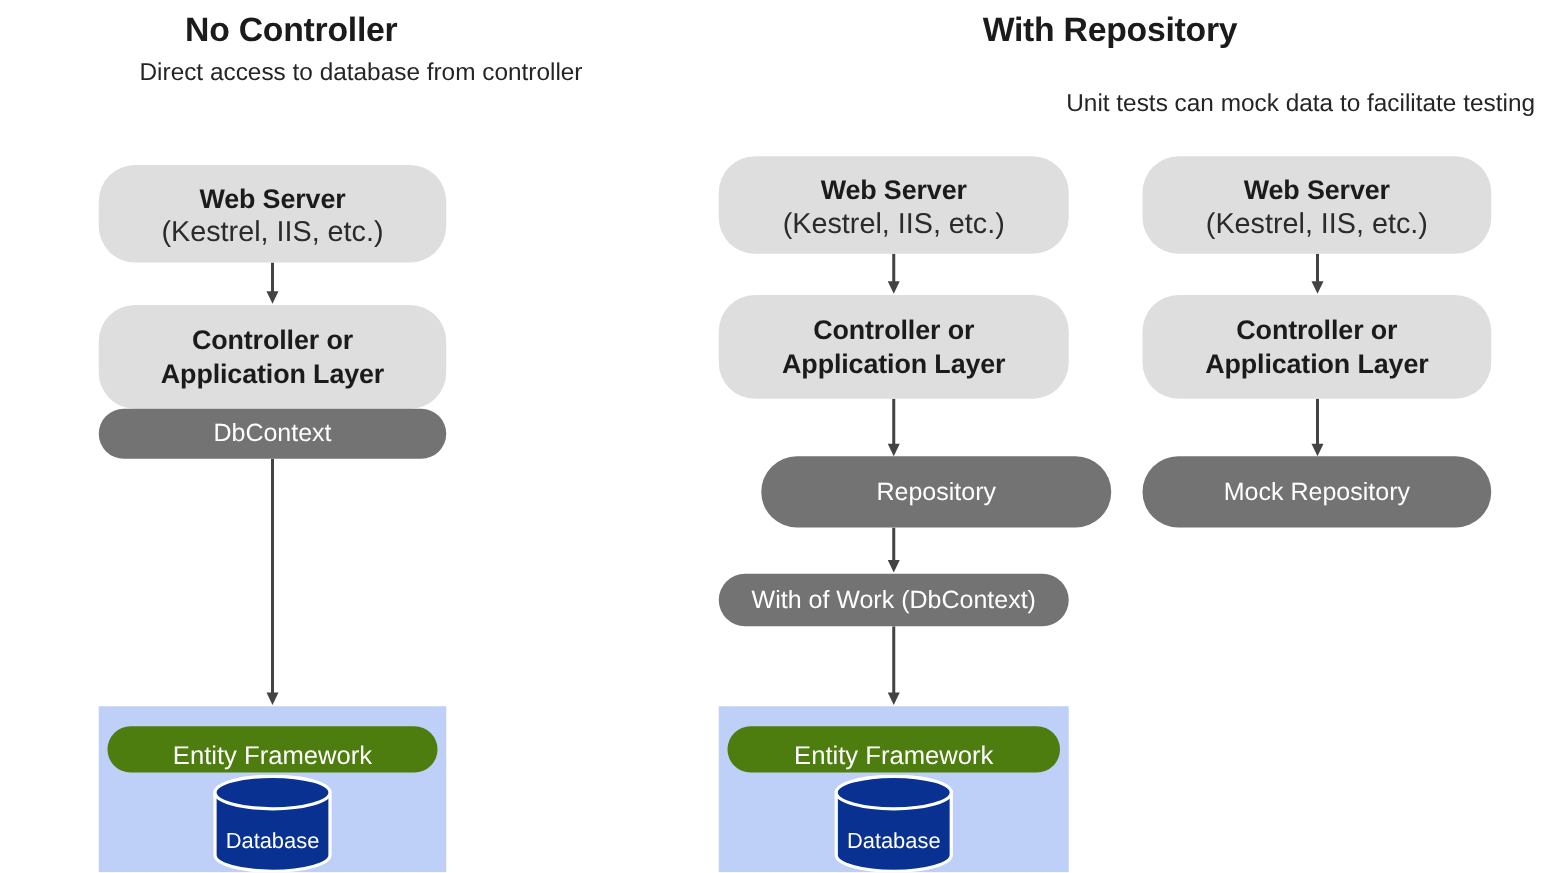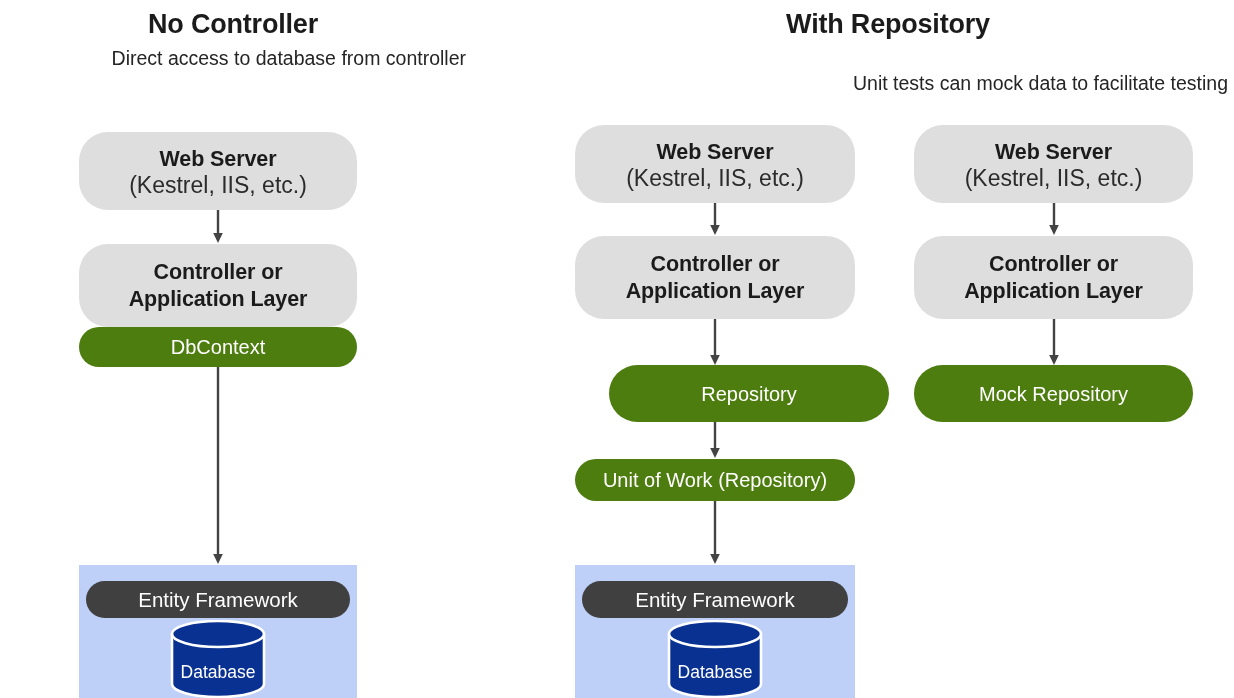--- a/index.html
+++ b/index.html
@@ -47,26 +47,27 @@
     flex-direction: column;
     align-items: center;
     justify-content: center;
     text-align: center;
     border-radius: 29px;
   }
   .box-gray {
     background: #dedede;
   }
   .box-blue {
+    background: #737373;
+    color: #ffffff;
+  }
+  .box-darkblue {
     background: #4d7c0f;
     color: #ffffff;
-  }
-  .box-darkblue {
-    background: #404040;
-    color: #ffffff;
+    justify-content: flex-end;
   }
 
   .box-title {
     font-weight: bold;
     font-size: 21.5px;
     line-height: 27px;
     color: #1b1b1b;
     letter-spacing: -0.1px;
   }
   .box-sub {
@@ -188,21 +189,21 @@
   </div>
 
   <div class="arrow" style="left:707px; top:422px; width:16px; height:37px;">
     <svg width="16" height="37" viewBox="0 0 16 37">
       <line x1="8" y1="0" x2="8" y2="28" stroke="#434343" stroke-width="2.4"></line>
       <polygon points="8,36 3.2,26 12.8,26" fill="#434343"></polygon>
     </svg>
   </div>
 
   <div class="box box-blue" style="left:575px; top:459px; width:280px; height:42px;">
-    <div class="box-label-light">Unit of Work (Repository)</div>
+    <div class="box-label-light">With of Work (DbContext)</div>
   </div>
 
   <div class="arrow" style="left:707px; top:501px; width:16px; height:64px;">
     <svg width="16" height="64" viewBox="0 0 16 64">
       <line x1="8" y1="0" x2="8" y2="55" stroke="#434343" stroke-width="2.4"></line>
       <polygon points="8,63 3.2,53 12.8,53" fill="#434343"></polygon>
     </svg>
   </div>
 
   <div style="position:absolute; left:575px; top:565px; width:280px; height:133px; background:#bed0f7;">

